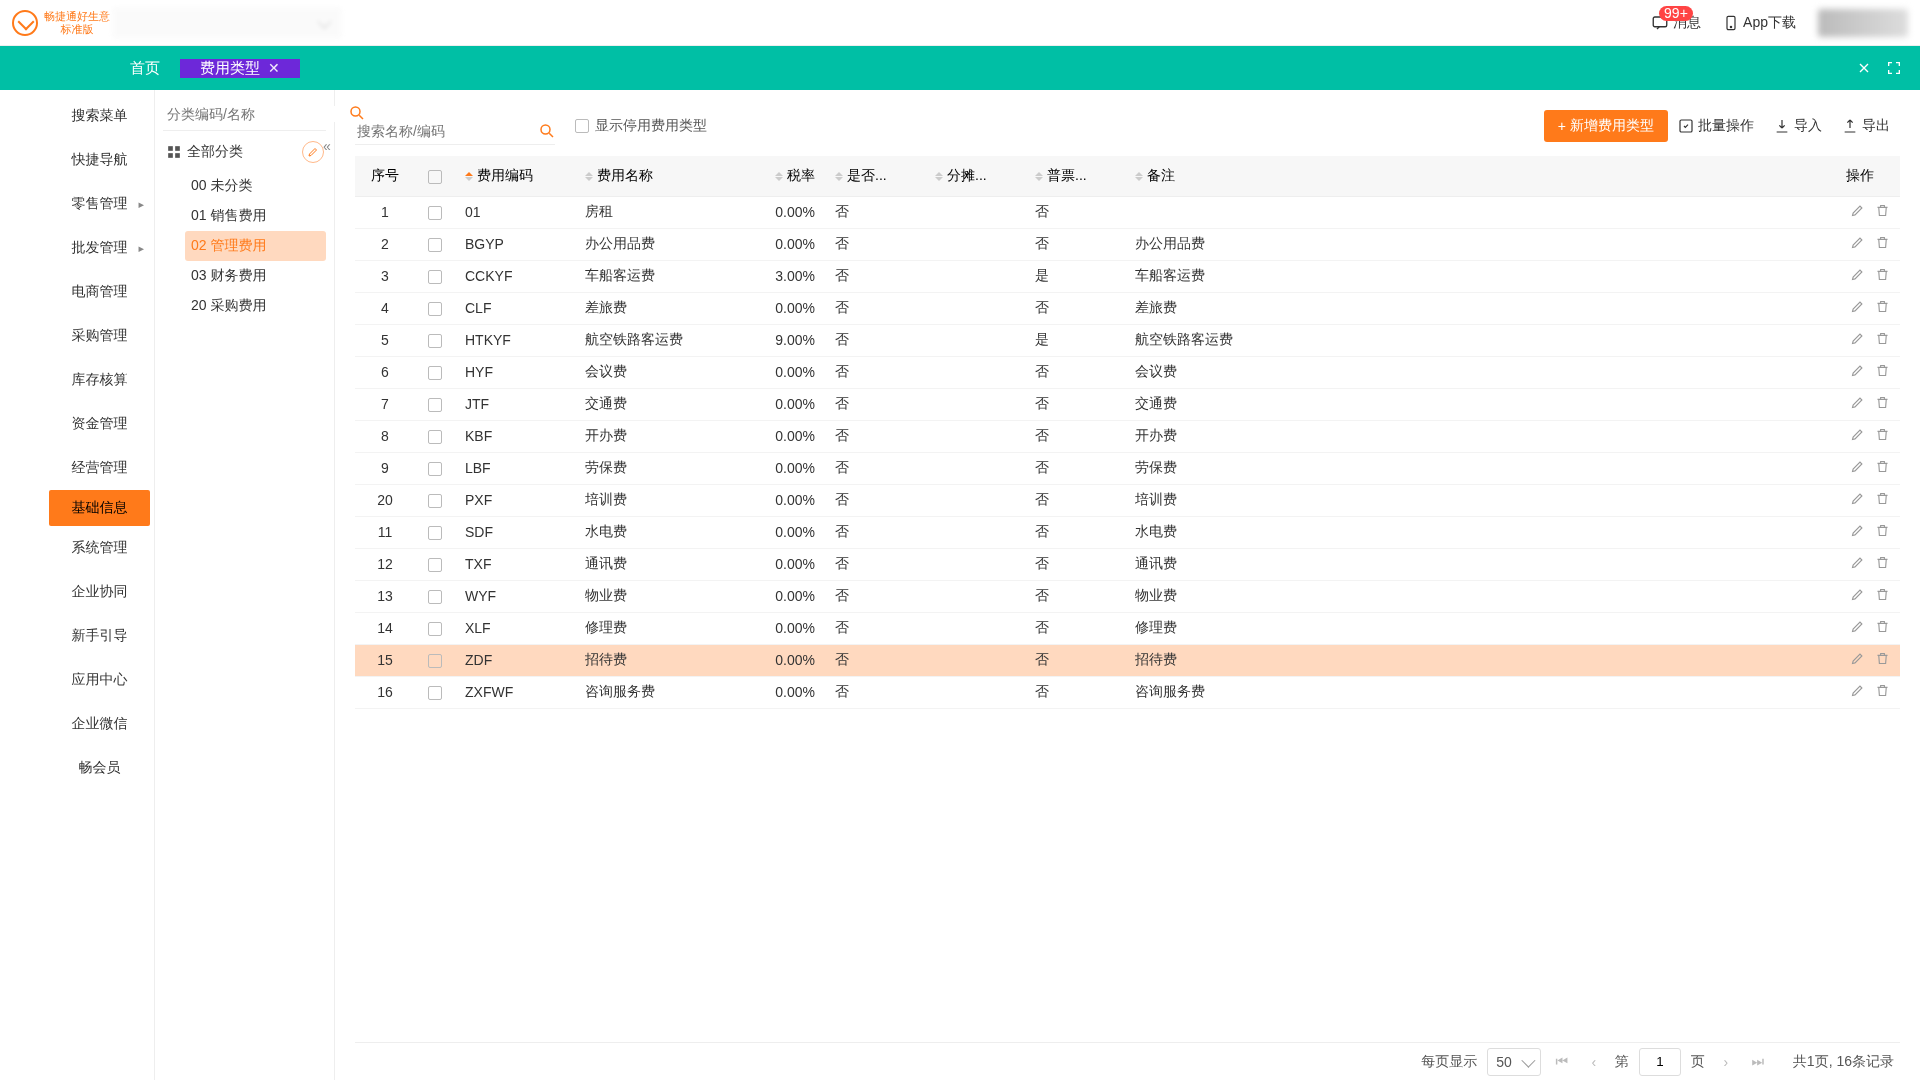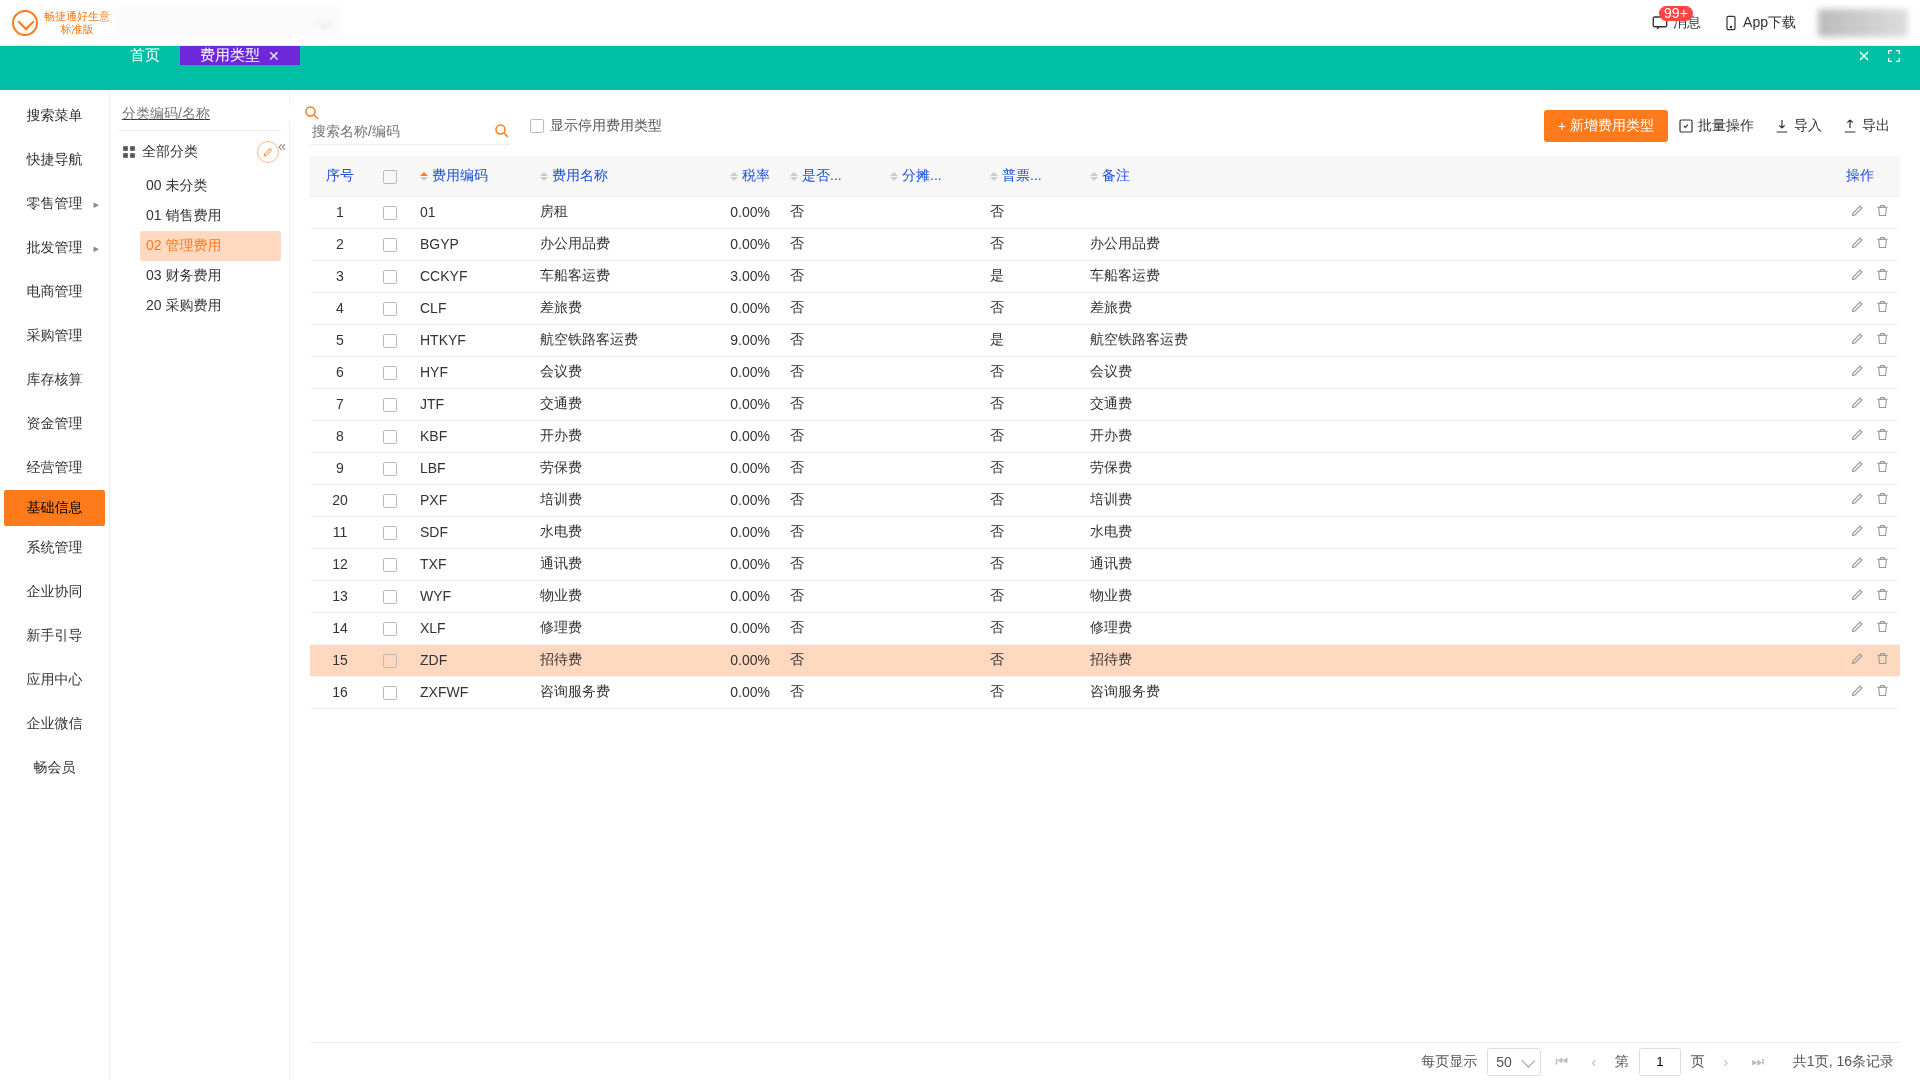--- a/index.html
+++ b/index.html
@@ -14,37 +14,37 @@
 .brand-text div:last-child { font-size: 11px; text-align: center; }
 .biz-select { width: 230px; height: 32px; display: flex; align-items: center; justify-content: space-between; padding: 0 14px 0 18px; background: #f7f7f7; border-radius: 4px; font-size: 16px; color: #666; cursor: pointer; filter: blur(2px); opacity: .5; }
 .chevron-down { width: 10px; height: 10px; border-right: 1.5px solid #999; border-bottom: 1.5px solid #999; transform: rotate(45deg) translateY(-2px); display: inline-block; }
 .topbar-spacer { flex: 1; }
 .top-actions { display: flex; align-items: center; gap: 22px; }
 .top-action { display: flex; align-items: center; gap: 4px; color: #333; cursor: pointer; font-size: 14px; position: relative; }
 .badge { position: absolute; top: -8px; left: 8px; background: #ff4444; color: #fff; font-size: 14px; padding: 0 5px; height: 15px; line-height: 15px; border-radius: 8px; }
 .avatar-blur { width: 90px; height: 28px; background: linear-gradient(90deg,#bbb,#ddd); filter: blur(3px); border-radius: 3px; }
 
 
-.tabbar { height: 44px; background: #00bfa5; display: flex; align-items: flex-start; padding-left: 110px; position: relative; }
+.tabbar { height: 44px; background: #00bfa5; display: flex; align-items: center; padding-left: 110px; position: relative; }
 .tab { display: flex; align-items: center; padding: 0 20px; color: #fff; font-size: 15px; cursor: pointer; gap: 8px; }
 .tab.active { background: #6d28d9; }
 .tab-close { font-size: 14px; opacity: .9; }
 .tab-icons-right { margin-left: auto; display: flex; align-items: center; padding-right: 16px; gap: 10px; }
 .ico16 { width: 20px; height: 20px; display: inline-flex; align-items: center; justify-content: center; color: #fff; cursor: pointer; }
 
 
-.main { display: flex; height: calc(1080px - 46px - 44px); }
+.main { display: flex; height: calc(1080px - 46px - 44px); padding-left: 45px; }
 .sidebar { width: 110px; border-right: 1px solid #eee; padding-top: 4px; }
 .side-item { height: 44px; display: flex; align-items: center; justify-content: center; font-size: 14px; cursor: pointer; position: relative; color: #333; }
 .side-item .caret { position: absolute; right: 10px; font-size: 11px; color: #888; }
 .side-item.active { background: #ff7a1a; color: #000000; border-radius: 2px; margin: 0 4px; height: 36px; }
 
 
 .cat-panel { width: 180px; border-right: 1px solid #eee; padding: 10px 8px 0 8px; position: relative; }
-.cat-search { display: flex; align-items: center; border-bottom: 1px solid #eee; padding: 4px 2px 8px 4px; text-decoration: underline; }
+.cat-search { display: flex; align-items: flex-end; border-bottom: 1px solid #eee; padding: 4px 2px 8px 4px; }
 .cat-search input { border: none; outline: none; flex: 1; font-size: 14px; color: #666; }
 .cat-head { display: flex; align-items: center; gap: 6px; padding: 10px 2px 8px 4px; font-size: 14px; }
 .cat-head .spacer { flex: 1; }
 .circle-btn { width: 22px; height: 22px; border: 1px solid #ffb98a; border-radius: 50%; display: flex; align-items: center; justify-content: center; color: #ff7a1a; cursor: pointer; }
 .collapse-btn { position: absolute; right: -2px; top: 44px; width: 18px; height: 24px; cursor: pointer; color: #888; font-size: 14px; display: flex; align-items: center; justify-content: center; }
 .cat-list { padding-left: 22px; }
 .cat-item { height: 30px; display: flex; align-items: center; font-size: 14px; cursor: pointer; border-radius: 3px; padding-left: 6px; }
 .cat-item.active { background: #ffd9bf; color: #ff7a1a; }
 
 
@@ -54,21 +54,21 @@
 .search-box input { border: none; outline: none; flex: 1; font-size: 14px; }
 .chk { width: 14px; height: 14px; border: 1px solid #bbb; border-radius: 2px; display: inline-block; vertical-align: middle; }
 .chk-label { margin-left: 6px; color: #555; font-size: 14px; }
 .toolbar .spacer { flex: 1; }
 .btn-primary { background: #ff7a1a; color: #fff; border: none; height: 32px; padding: 0 14px; border-radius: 3px; cursor: pointer; font-size: 14px; display: flex; align-items: center; gap: 4px; }
 .link-btn { display: flex; align-items: center; gap: 4px; color: #333; cursor: pointer; padding: 0 10px; height: 32px; font-size: 14px; }
 
 
 .table-wrap { flex: 1; margin-top: 8px; overflow: auto; }
 table { width: 100%; border-collapse: collapse; }
-thead th { background: #f7f7f7; height: 40px; font-weight: 400; font-size: 14px; color: #1d4ed8; padding: 0 10px; text-align: left; border-bottom: 1px solid #eee; position: relative; }
+thead th { background: #f7f7f7; height: 40px; font-weight: 400; font-size: 14px; color: #000000; padding: 0 10px; text-align: left; border-bottom: 1px solid #eee; position: relative; }
 thead th .sort { display: inline-flex; flex-direction: column; gap: 1px; vertical-align: middle; margin-right: 4px; }
 thead th .sort span { width: 0; height: 0; border-left: 4px solid transparent; border-right: 4px solid transparent; }
 thead th .sort .up { border-bottom: 4px solid #ccc; }
 thead th .sort .down { border-top: 4px solid #ccc; }
 thead th.sorted-asc .sort .up { border-bottom-color: #ff7a1a; }
 tbody td { height: 32px; padding: 0 10px; font-size: 14px; border-bottom: 1px solid #f3f3f3; }
 tbody tr.highlight td { background: #ffd9bf; }
 .col-seq { width: 60px; text-align: center; }
 .col-chk { width: 40px; text-align: center; }
 .col-code { width: 120px; }

